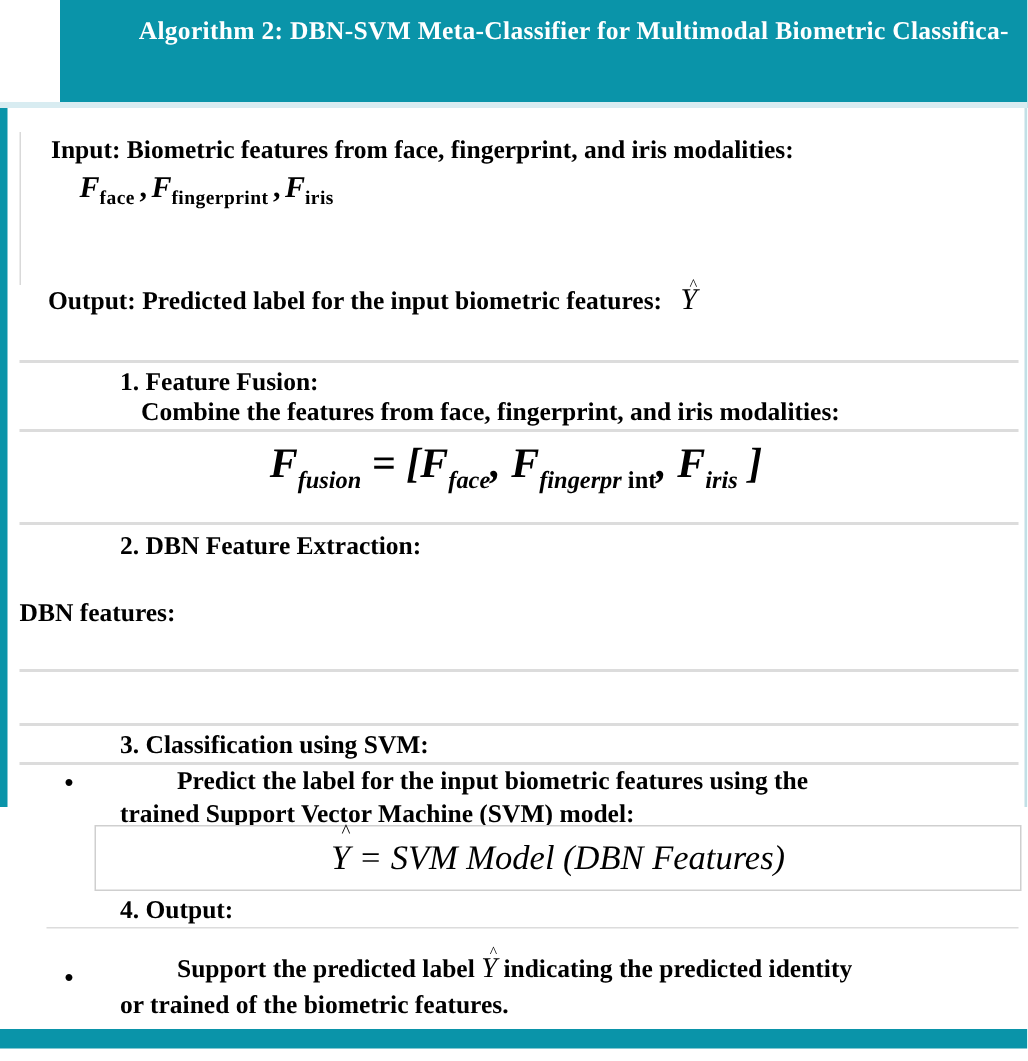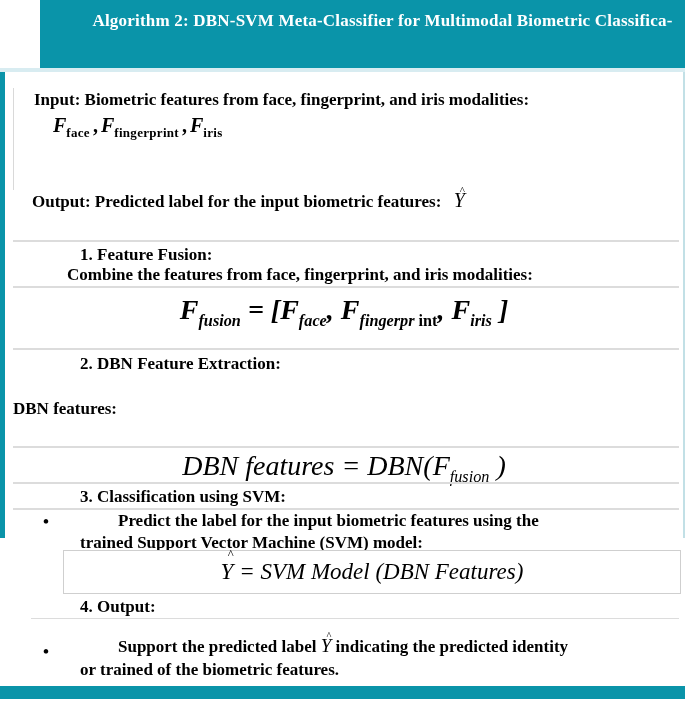--- a/index.html
+++ b/index.html
@@ -93,42 +93,37 @@
     </div>
 
     <div class="abs body-text" style="left:27px;top:118px;">
       <span>Output: Predicted label for the input biometric features:</span>
       <span class="yhat" style="font-size:20px;margin-left:8px;"><span class="hat">^</span><span>Y</span></span>
     </div>
 
     <div class="gridline" style="left:8px;right:4px;top:168px;"></div>
 
     <div class="abs body-text" style="left:75px;top:173px;text-align:right;">1. Feature Fusion:</div>
-    <div class="abs body-text" style="left:62px;top:193px;">Combine the features from face, fingerprint, and iris modalities:</div>
+    <div class="abs body-text" style="left:89px;top:193px;">Combine the features from face, fingerprint, and iris modalities:</div>
 
     <div class="gridline" style="left:8px;right:4px;top:214px;"></div>
 
     <div class="abs eq-center" style="top:222px;font-weight:bold;">
       <span class="math eq-lg">
         <span>F</span><span class="sub">fusion</span><span> = [</span><span>F</span><span class="sub">face</span><span>, </span><span>F</span><span class="sub">fingerpr</span><span class="sub-up"> int</span><span>, </span><span>F</span><span class="sub">iris</span><span> ]</span>
       </span>
     </div>
 
     <div class="gridline" style="left:8px;right:4px;top:276px;"></div>
 
     <div class="abs body-text" style="left:75px;top:282px;">2. DBN Feature Extraction:</div>
     <div class="abs body-text" style="left:8px;top:327px;">DBN features:</div>
 
     <div class="gridline" style="left:8px;right:4px;top:374px;"></div>
 
-    <div class="abs eq-center" style="top:378px;">
-      <span class="math eq-lg">
-        <span>DBN features</span><span> = </span><span>DBN(</span><span>F</span><span class="sub">fusion</span><span> )</span>
-      </span>
-    </div>
 
     <div class="gridline" style="left:8px;right:4px;top:410px;"></div>
 
     <div class="abs body-text" style="left:75px;top:415px;">3. Classification using SVM:</div>
 
     <div class="gridline" style="left:8px;right:4px;top:436px;"></div>
 
     <div class="abs bullet" style="left:38px;top:440px;">•</div>
     <div class="abs body-text" style="left:113px;top:439px;">Predict the label for the input biometric features using the</div>
     <div class="abs body-text" style="left:75px;top:461px;">trained Support Vector Machine (SVM) model:</div>

